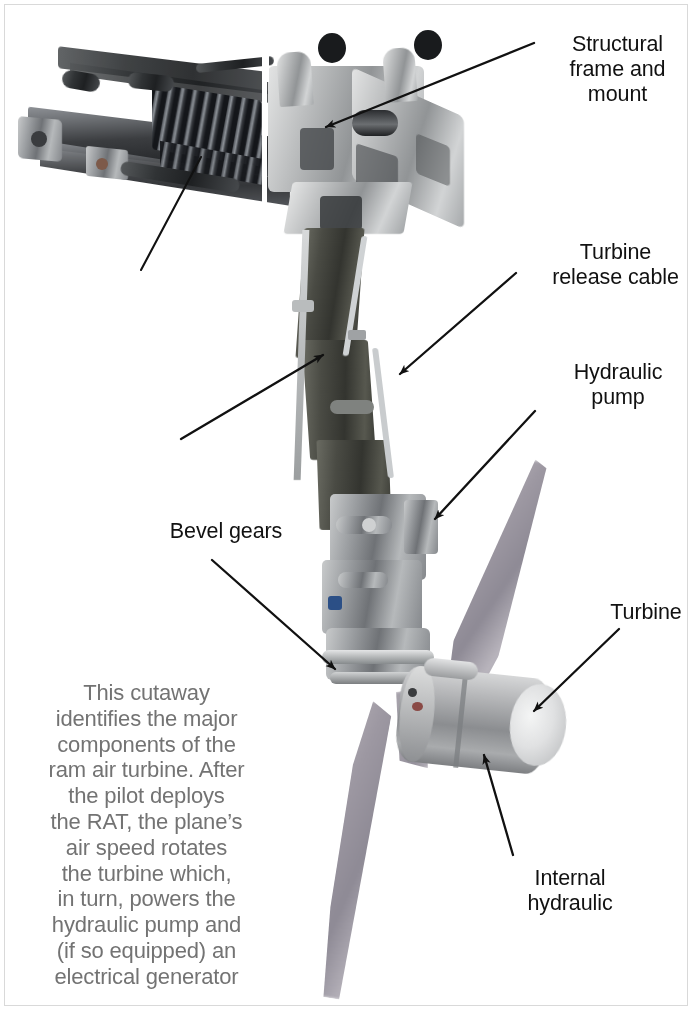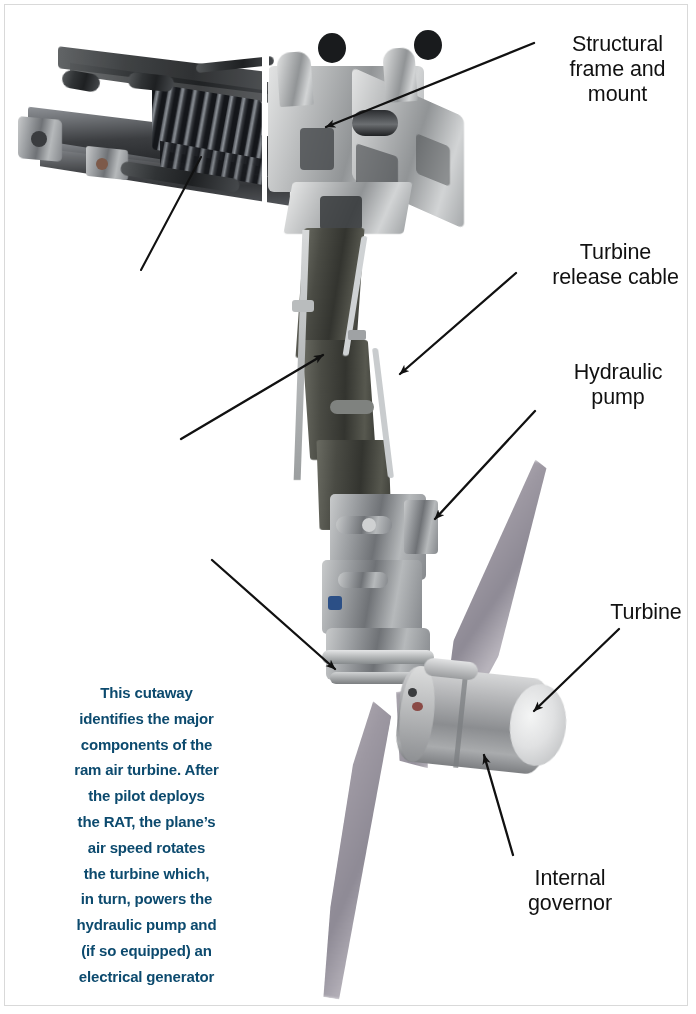--- a/index.html
+++ b/index.html
@@ -31,26 +31,25 @@
   .label{
     position:absolute;
     color:#111111;
     font-size:21.5px;
     line-height:25px;
     letter-spacing:-0.1px;
     white-space:pre-line;
   }
   .caption{
     position:absolute;
-    color:#0c4a6e;
-    font-size:15px;
+    color:#737373;
+    font-size:22px;
     line-height:25.8px;
     letter-spacing:-0.15px;
     white-space:pre-line;
-    font-weight:bold;
   }
 
   
   #leaders{
     position:absolute;
     left:0;top:0;
     width:696px;height:1014px;
     pointer-events:none;
   }
 
@@ -209,25 +208,26 @@
 mount</div>
 
 
   <div class="label" style="left:533px;top:240px;width:165px;">Turbine
 release cable</div>
 
   <div class="label" style="left:548px;top:360px;width:140px;">Hydraulic
 pump</div>
 
 
+  <div class="label" style="left:136px;top:519px;width:180px;">Bevel gears</div>
 
   <div class="label" style="left:586px;top:600px;width:120px;">Turbine</div>
 
   <div class="label" style="left:480px;top:866px;width:180px;">Internal
-governor</div>
+hydraulic</div>
 
   <div class="caption" style="left:24px;top:680px;width:245px;">This cutaway
 identifies the major
 components of the
 ram air turbine. After
 the pilot deploys
 the RAT, the plane’s
 air speed rotates
 the turbine which,
 in turn, powers the

